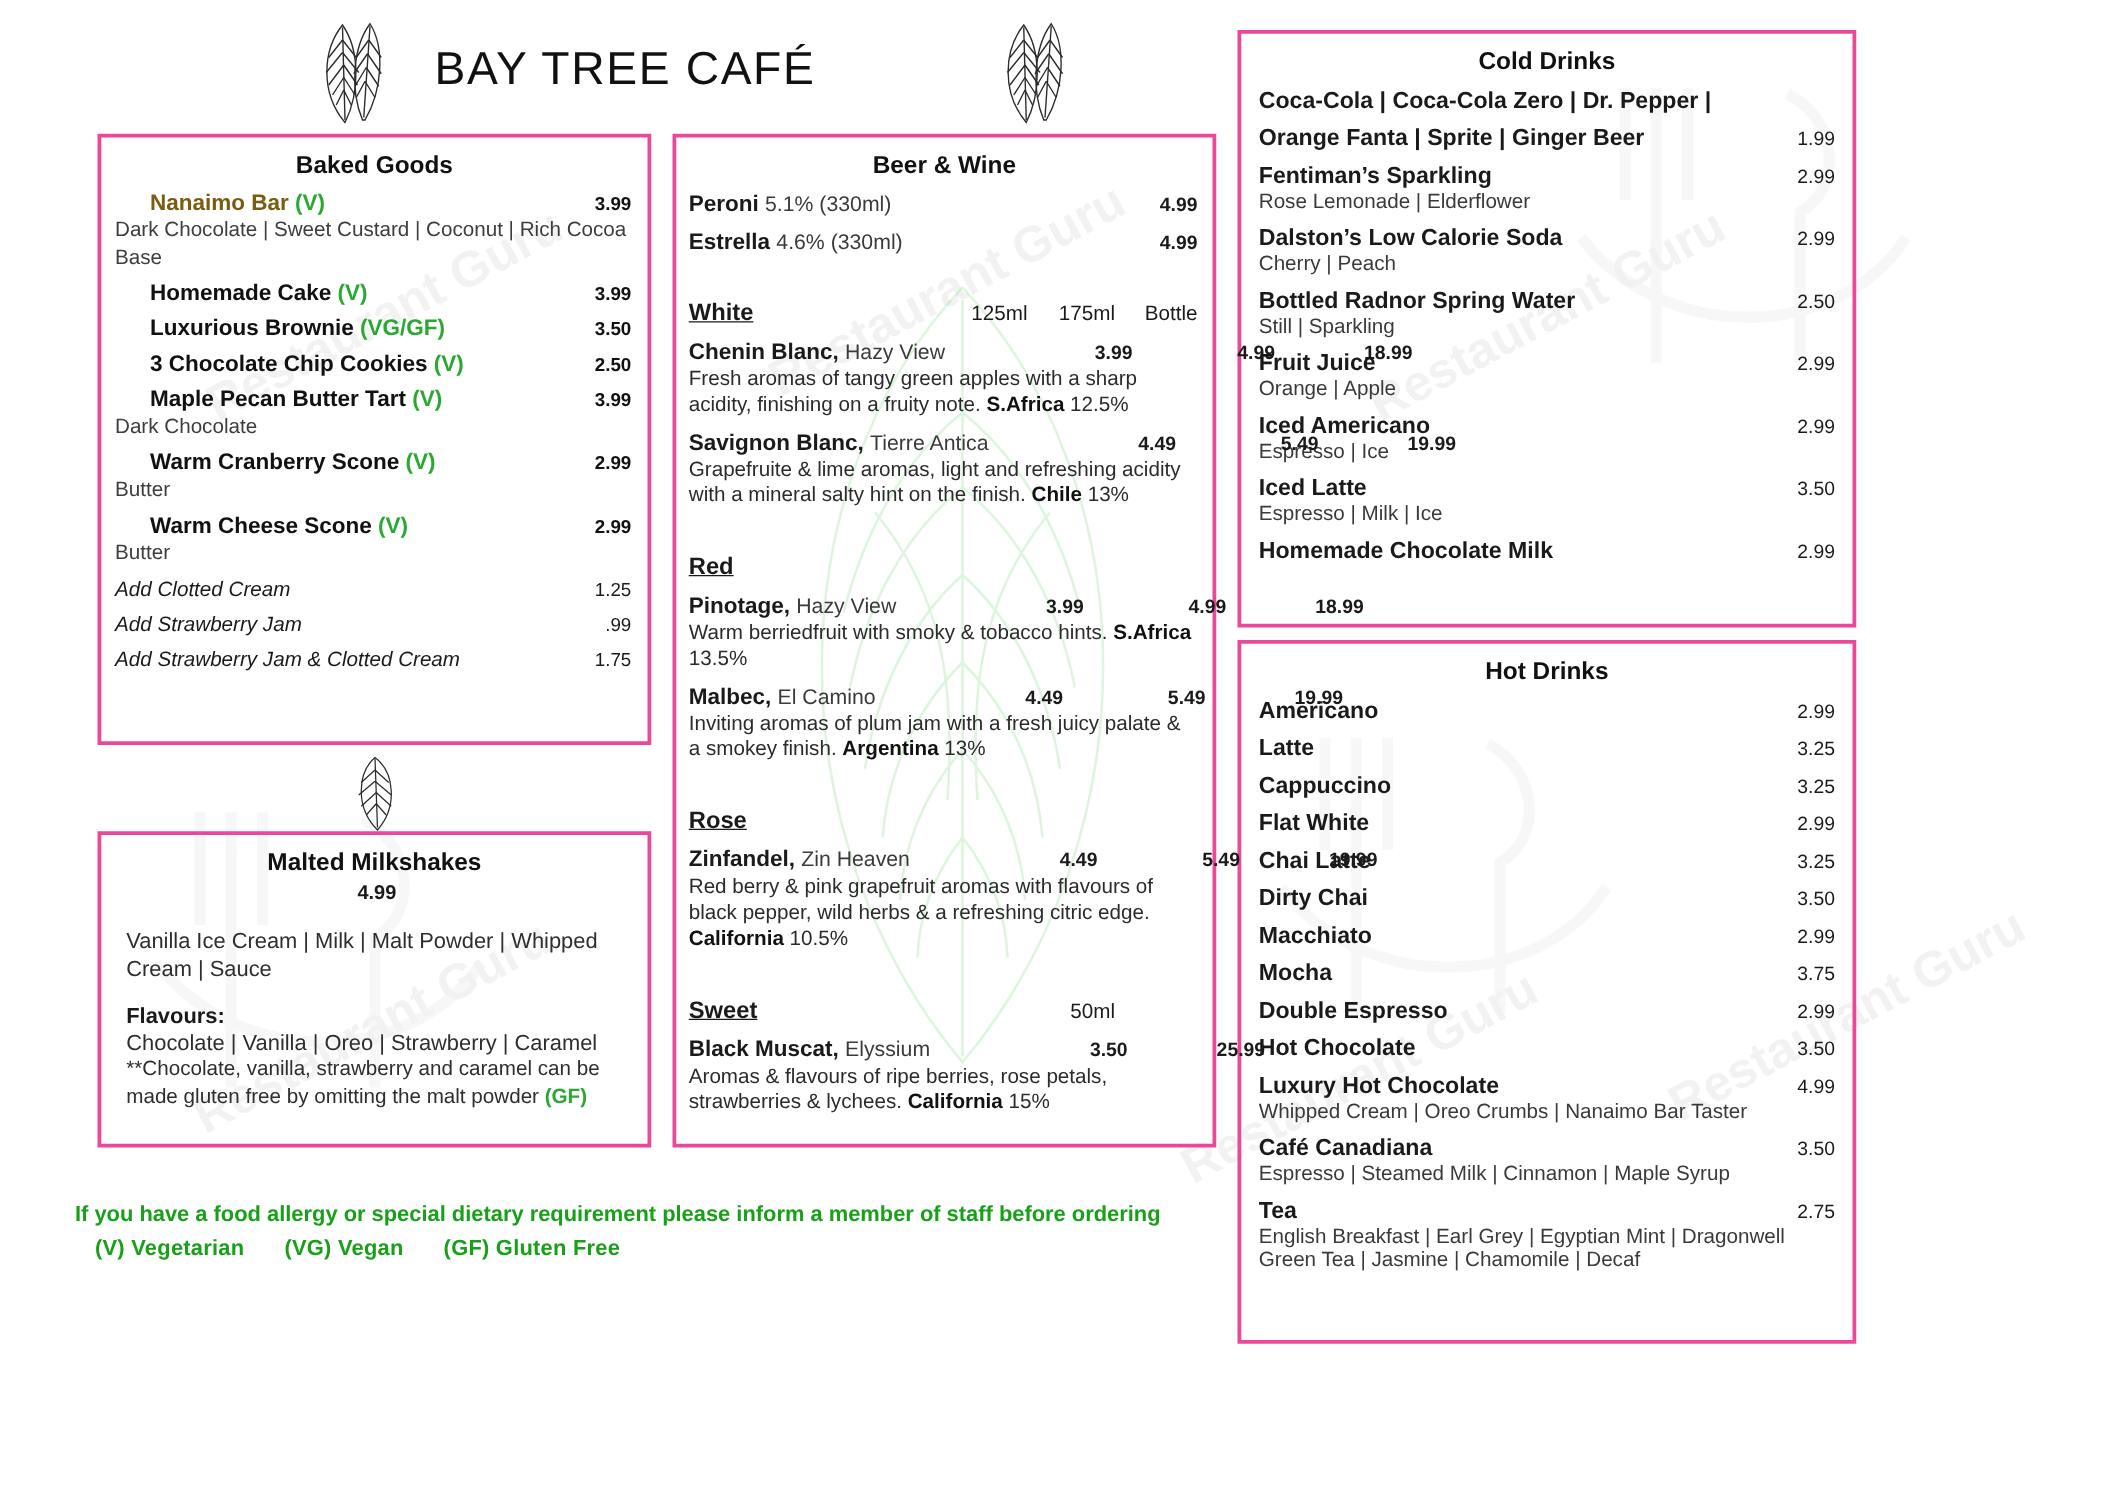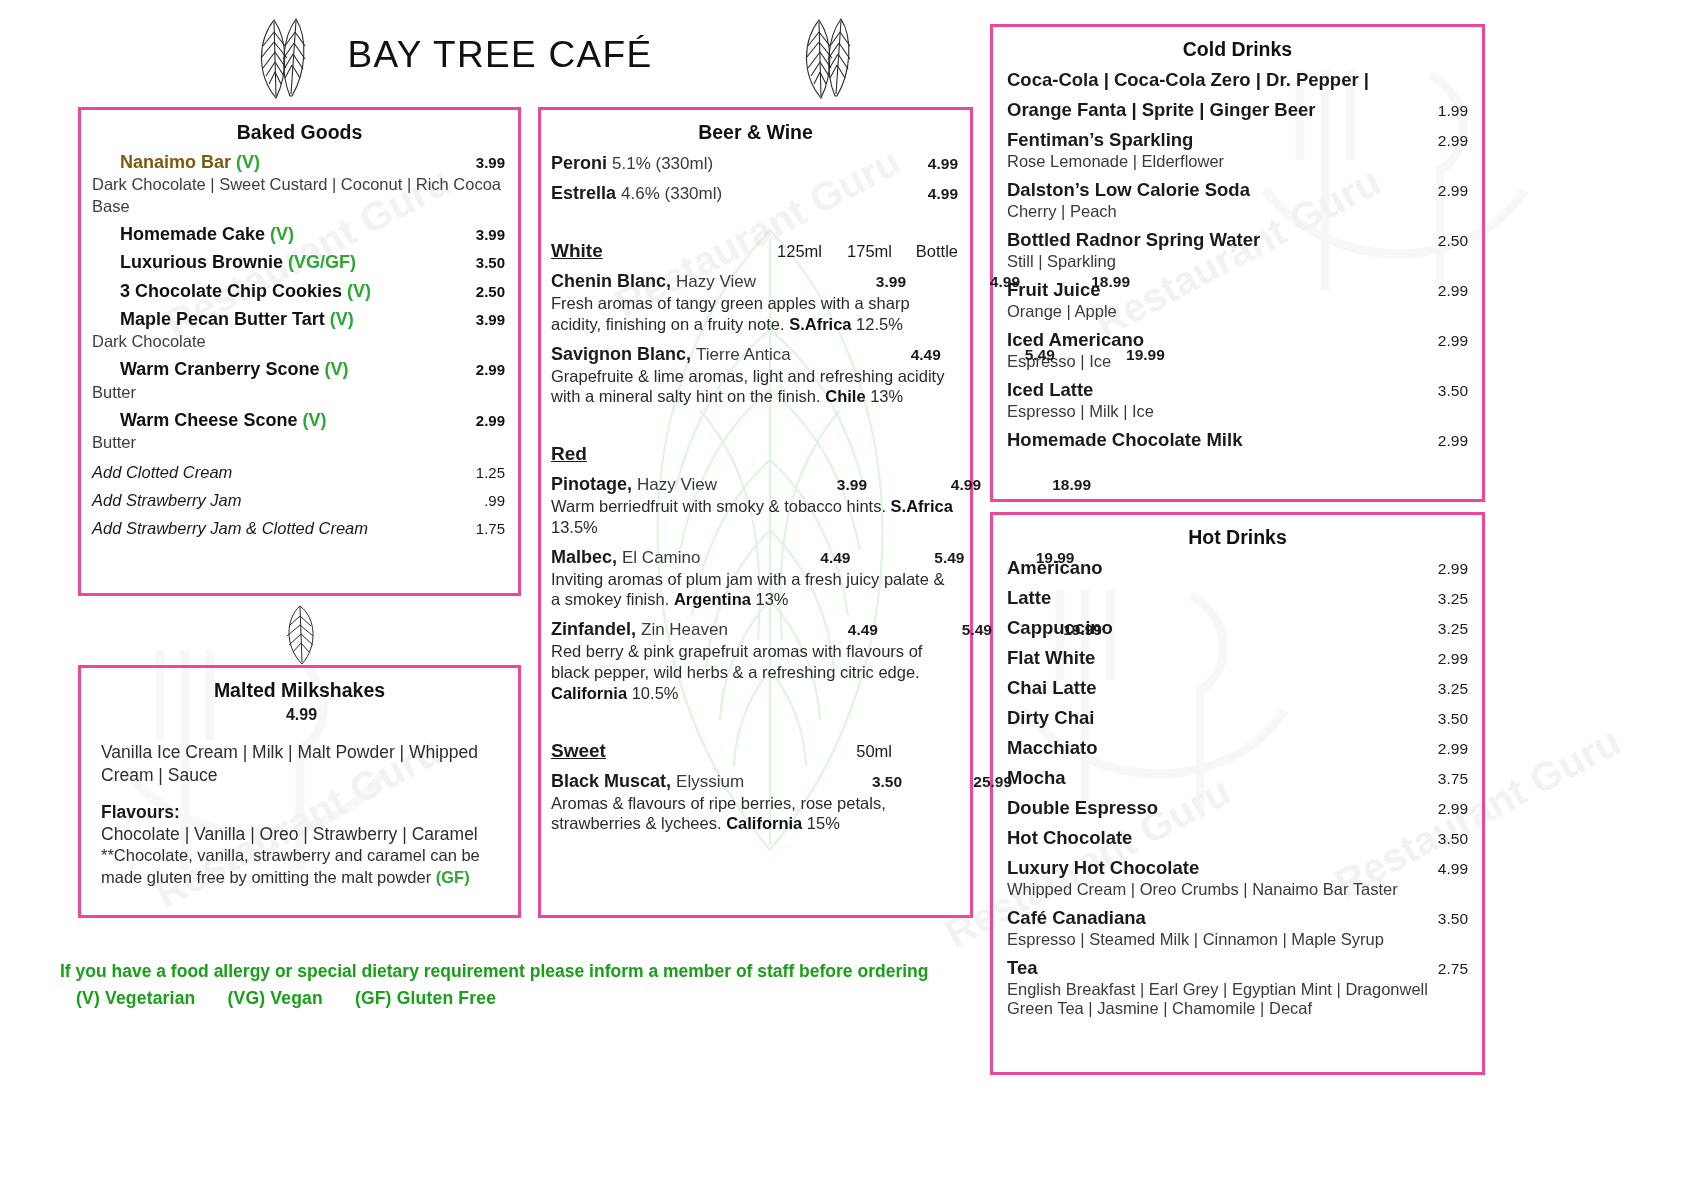--- a/index.html
+++ b/index.html
@@ -310,20 +310,24 @@
         </div>
         <div class="desc">Warm berriedfruit with smoky &amp; tobacco hints. <b>S.Africa</b> 13.5%</div>
         <div class="bw-row">
           <div class="bw-name">Malbec, <span class="lt">El Camino</span></div>
           <div class="bw-spacer"></div>
           <div class="c125">4.49</div>
           <div class="c175">5.49</div>
           <div class="cbot">19.99</div>
         </div>
         <div class="desc">Inviting aromas of plum jam with a fresh juicy palate &amp; a smokey finish. <b>Argentina</b> 13%</div>
+        <div class="hdr-row">
+          <div class="cat">Rose</div>
+          <div class="bw-spacer"></div>
+        </div>
         <div class="bw-row">
           <div class="bw-name">Zinfandel, <span class="lt">Zin Heaven</span></div>
           <div class="bw-spacer"></div>
           <div class="c125">4.49</div>
           <div class="c175">5.49</div>
           <div class="cbot">19.99</div>
         </div>
         <div class="desc">Red berry &amp; pink grapefruit aromas with flavours of black pepper, wild herbs &amp; a refreshing citric edge. <b>California</b> 10.5%</div>
         <div class="hdr-row">
           <div class="cat">Sweet</div>

